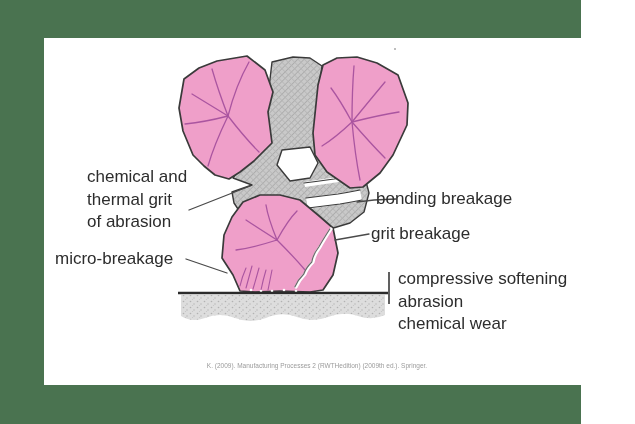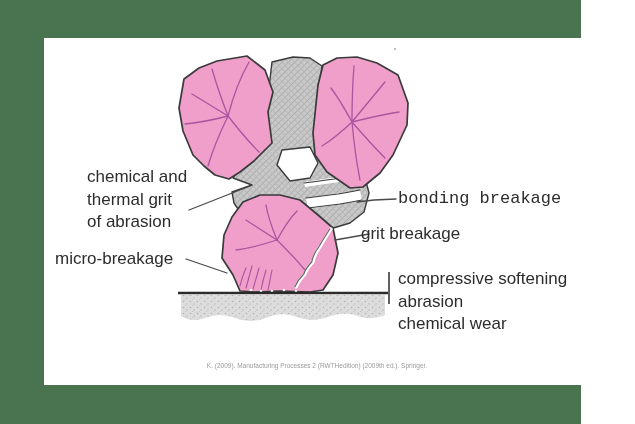--- a/index.html
+++ b/index.html
@@ -138,23 +138,23 @@
   </svg>
 
   <div class="lbl" style="left:87px;top:166px;">
     <div>chemical and</div>
     <div>thermal grit</div>
     <div>of abrasion</div>
   </div>
 
   <div class="lbl" style="left:55px;top:248px;text-align:center;">micro-breakage</div>
 
-  <div class="lbl" style="left:398px;top:188px;font-family:Liberation Mono, monospace;">bonding breakage</div>
+  <div class="lbl" style="left:376px;top:188px;">bonding breakage</div>
 
-  <div class="lbl" style="left:361px;top:223px;">grit breakage</div>
+  <div class="lbl" style="left:371px;top:223px;">grit breakage</div>
 
   <div class="lbl" style="left:398px;top:268px;">
     <div>compressive softening</div>
     <div>abrasion</div>
     <div>chemical wear</div>
   </div>
 
   <div class="citation">K. (2009). Manufacturing Processes 2 (RWTHedition) (2009th ed.). Springer.</div>
 </div>
 

